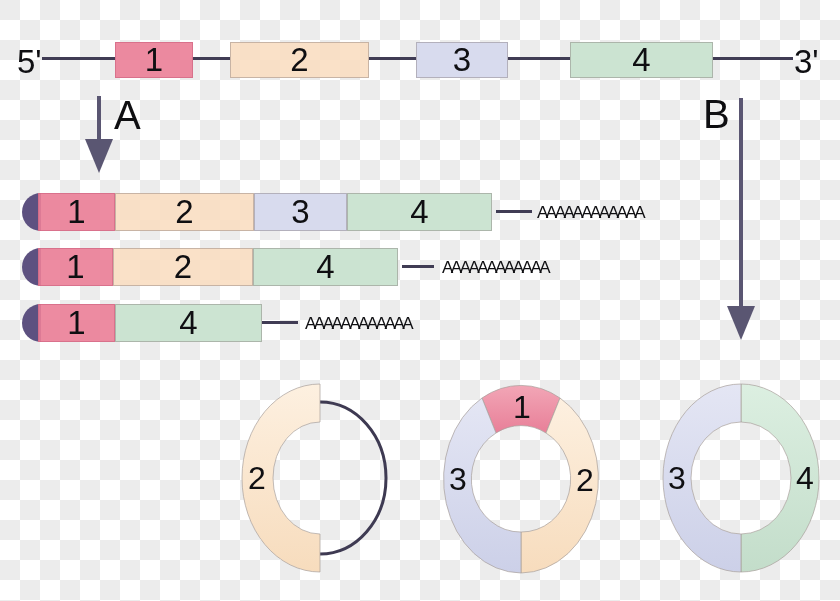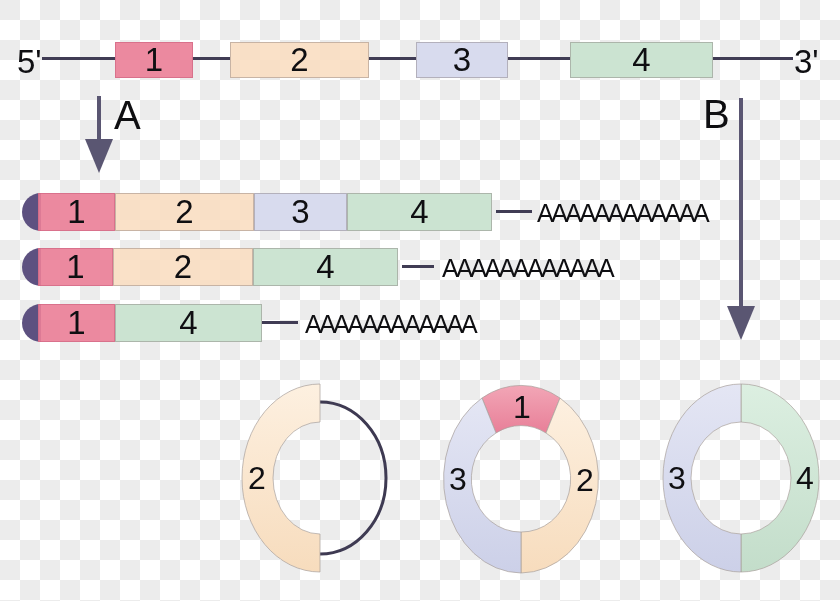--- a/index.html
+++ b/index.html
@@ -17,21 +17,21 @@
   .tailline{position:absolute;height:3px;background:#403c54;}
   .shaft{position:absolute;width:4px;background:#5a5672;}
   .ahead{position:absolute;width:0;height:0;border-left:14px solid transparent;border-right:14px solid transparent;border-top:34px solid #5a5672;}
   .ex{position:absolute;display:flex;align-items:center;justify-content:center;
       font-size:33px;border:1px solid rgba(125,112,112,0.40);box-sizing:border-box;}
   .pink {background:rgba(235,126,151,0.90);border-color:rgba(208,103,131,0.7);}
   .peach{background:rgba(250,222,194,0.90);}
   .lav  {background:rgba(213,216,237,0.92);}
   .green{background:rgba(200,226,206,0.92);}
   .cap{position:absolute;width:19px;background:#5d5180;border-radius:19px 0 0 19px;}
-  .polya{position:absolute;height:38px;line-height:40px;font-size:25px;letter-spacing:-2.5px;white-space:pre;}
+  .polya{position:absolute;height:38px;line-height:40px;font-size:17px;letter-spacing:-2.5px;white-space:pre;}
   svg text{font-family:"Liberation Sans",sans-serif;font-size:32px;fill:#0f0f12;}
 </style>
 </head>
 <body>
 
 <div class="stage">
 
   <span class="endlab" style="left:17px;top:45px;">5'</span>
 
   <div class="hline" style="left:42px;top:57px;width:73px;"></div>

